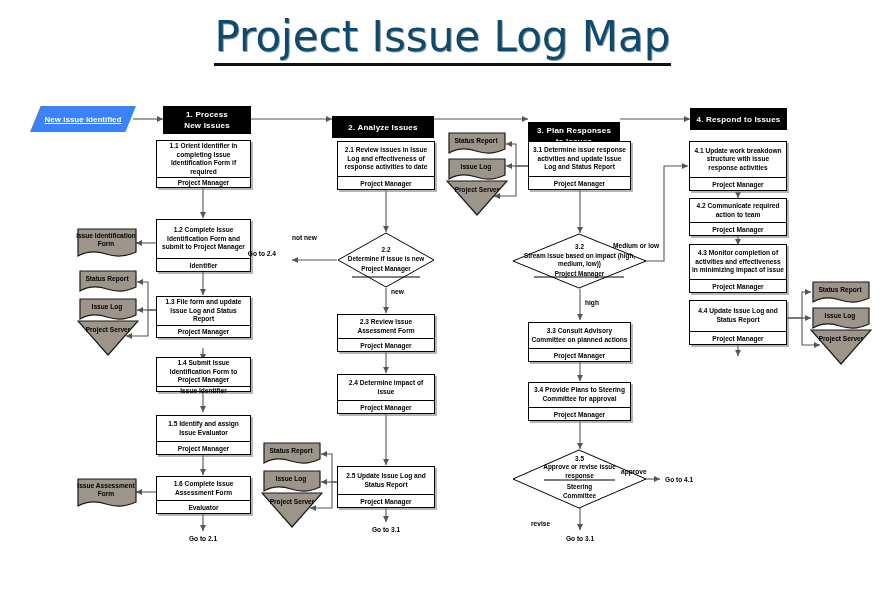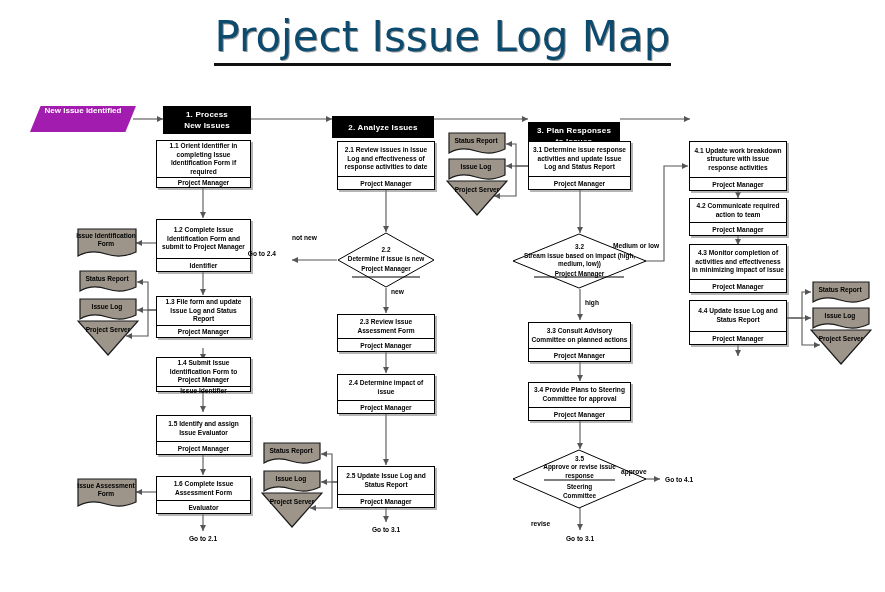--- a/index.html
+++ b/index.html
@@ -24,25 +24,26 @@
 
   
   .phase{
     position:absolute;background:#000;color:#fff;
     display:flex;align-items:center;justify-content:center;text-align:center;
     font-size:8px;font-weight:bold;line-height:11px;letter-spacing:.2px;
     box-sizing:border-box;padding:1px 3px;
   }
   
   .start{
-    position:absolute;background:#a21caf;color:#fff;
-    display:flex;align-items:flex-start;justify-content:center;text-align:center;
+    position:absolute;background:#3b82f6;color:#fff;
+    display:flex;align-items:center;justify-content:center;text-align:center;
     font-size:8px;font-weight:bold;box-sizing:border-box;
     clip-path:polygon(10% 0,100% 0,90% 100%,0 100%);
     padding:0 6px;
+    text-decoration:underline;
   }
   
   .proc{
     position:absolute;background:#fff;border:1px solid #000;
     box-sizing:border-box;display:flex;flex-direction:column;
     box-shadow:2px 2px 0 rgba(120,120,120,.55);
   }
   .proc .ptext{
     flex:1;display:flex;align-items:center;justify-content:center;
     text-align:center;font-size:6.6px;font-weight:bold;line-height:8.6px;
@@ -172,20 +173,23 @@
   <div class="phase" style="left:163px;top:106px;width:88px;height:28px;">
     <span style="white-space:pre-line;">1.   Process
 New Issues</span>
   </div>
   <div class="phase" style="left:332px;top:116px;width:102px;height:22px;">
     <span style="white-space:pre-line;">2. Analyze Issues</span>
   </div>
   <div class="phase" style="left:528px;top:106px;width:92px;height:28px;margin-top:16px;">
     <span style="white-space:pre-line;">3. Plan Responses
 to Issues</span>
+  </div>
+  <div class="phase" style="left:690px;top:108px;width:97px;height:22px;">
+    <span style="white-space:pre-line;">4. Respond to Issues</span>
   </div>
 
   <div class="proc" style="left:156px;top:140px;width:95px;height:48px;">
     <div class="ptext">1.1 Orient Identifier in completing Issue Identification Form if required</div>
     <div class="prole">Project Manager</div>
   </div>
   <div class="proc" style="left:156px;top:219px;width:95px;height:53px;">
     <div class="ptext">1.2  Complete Issue Identification Form  and submit to Project Manager</div>
     <div class="prole">Identifier</div>
   </div>

